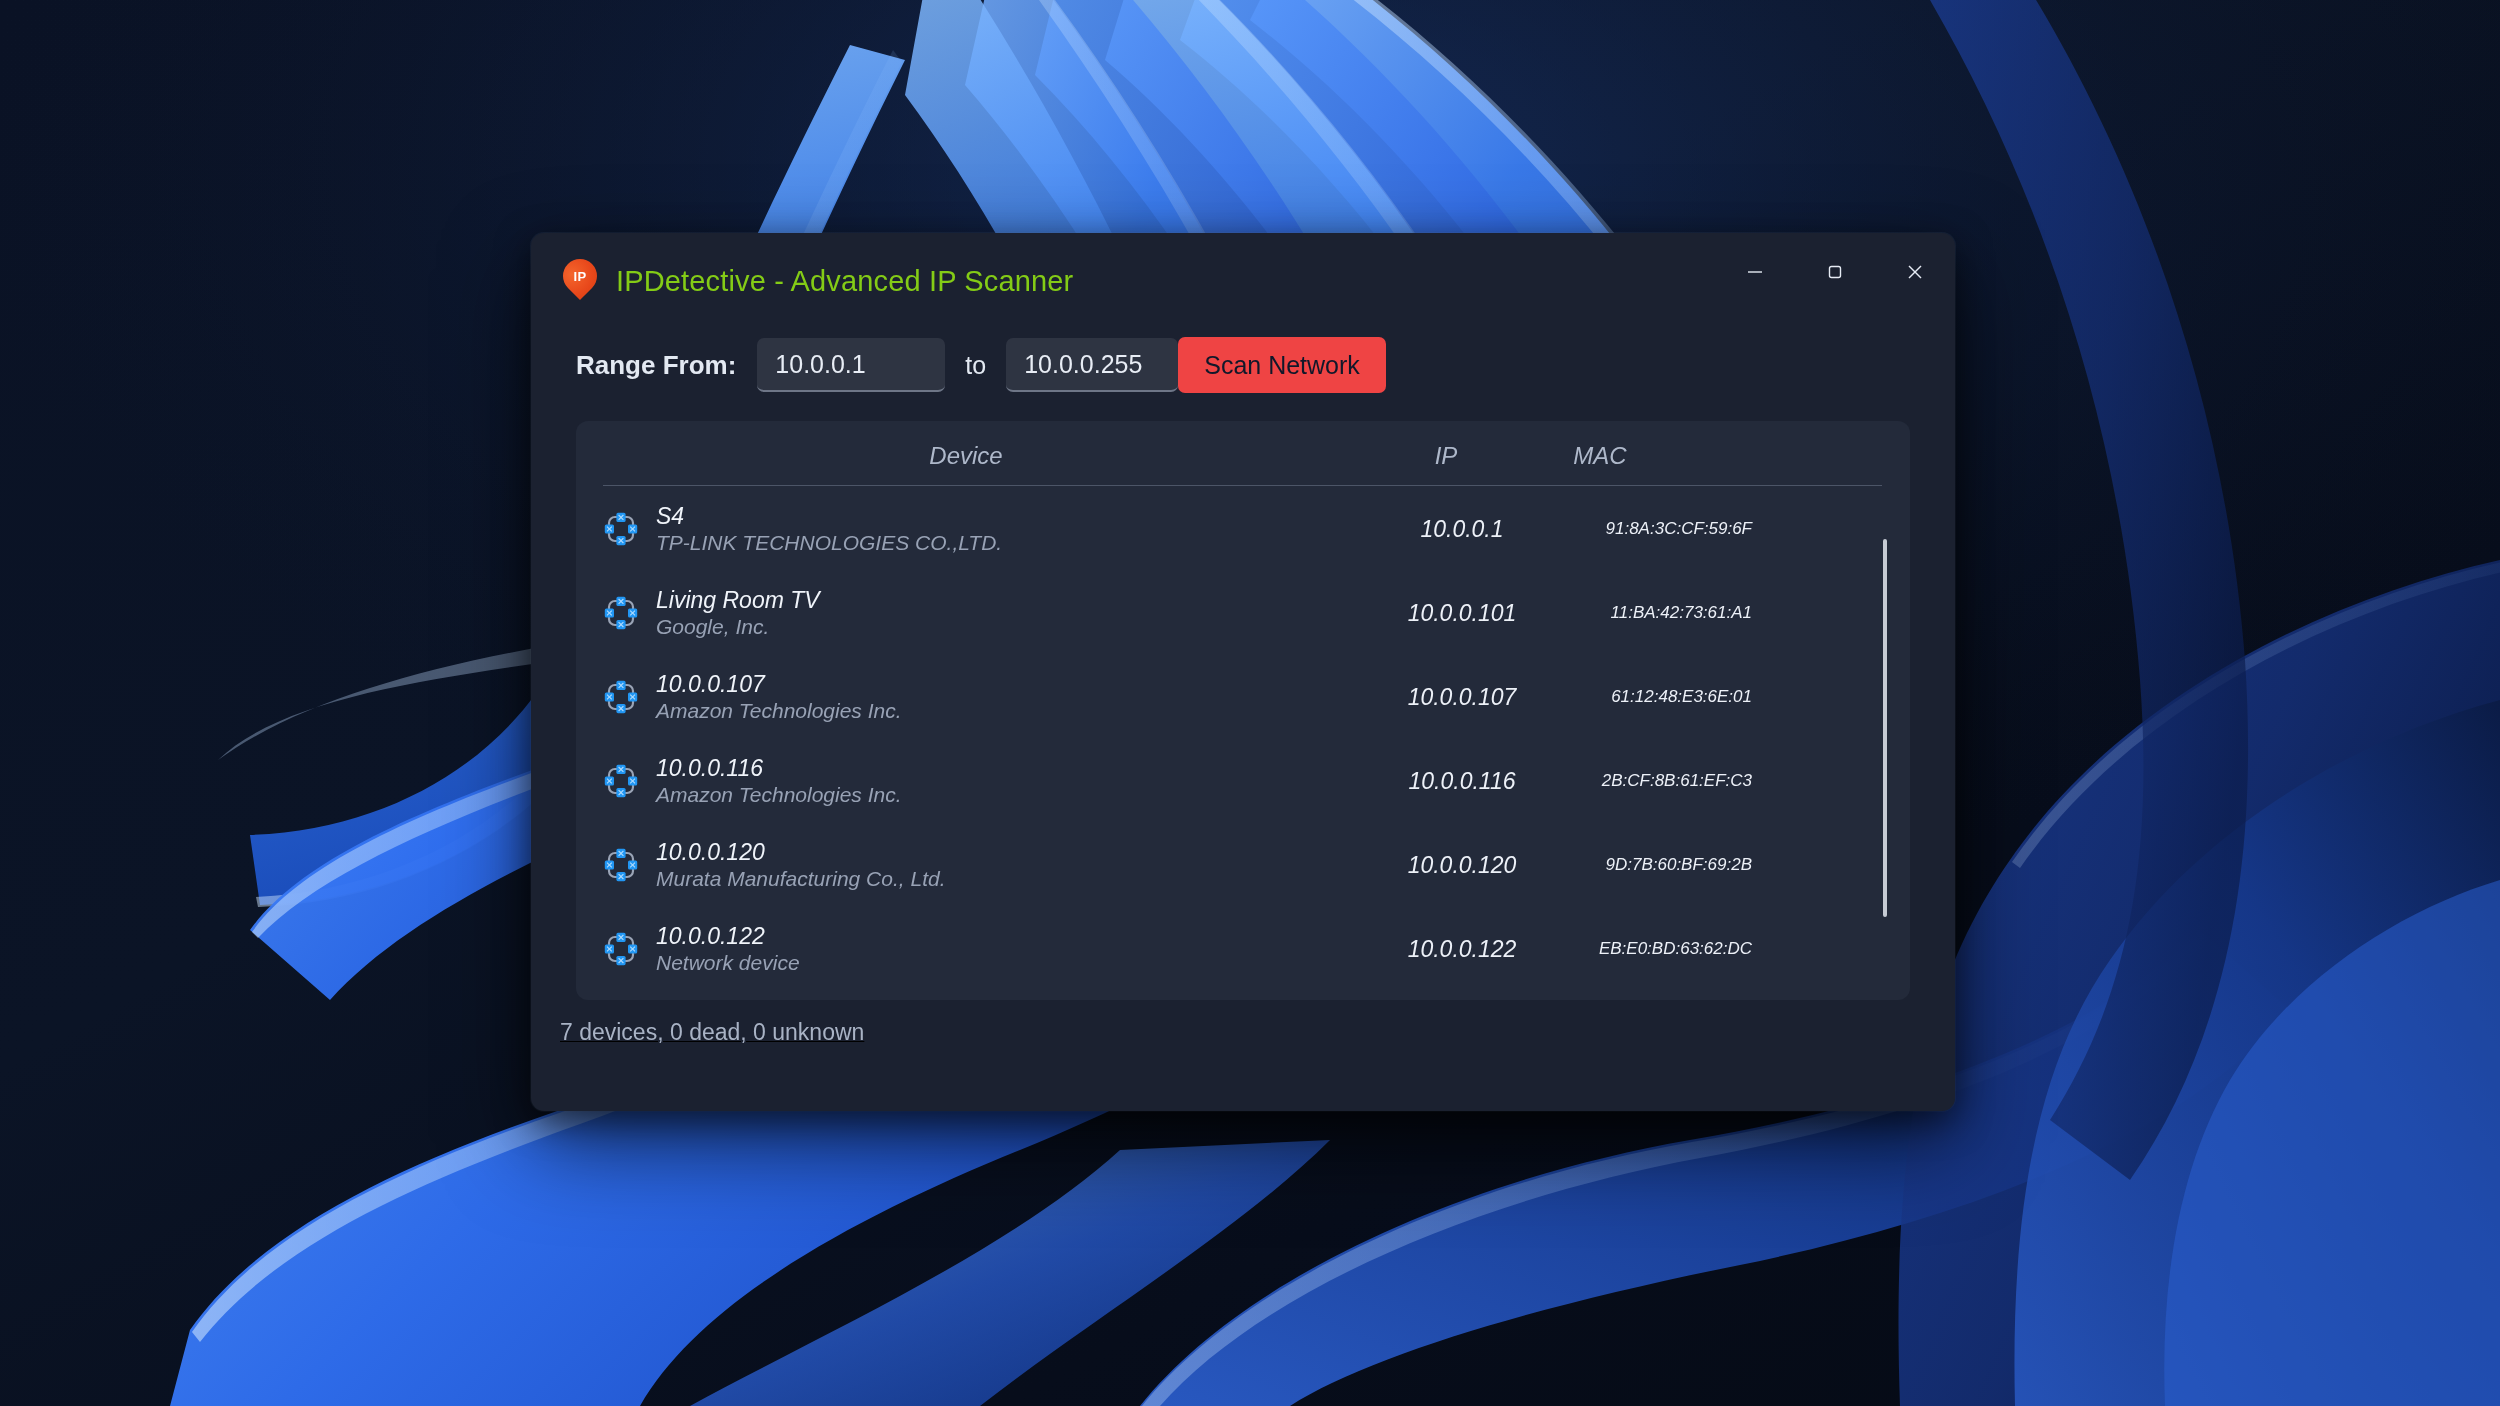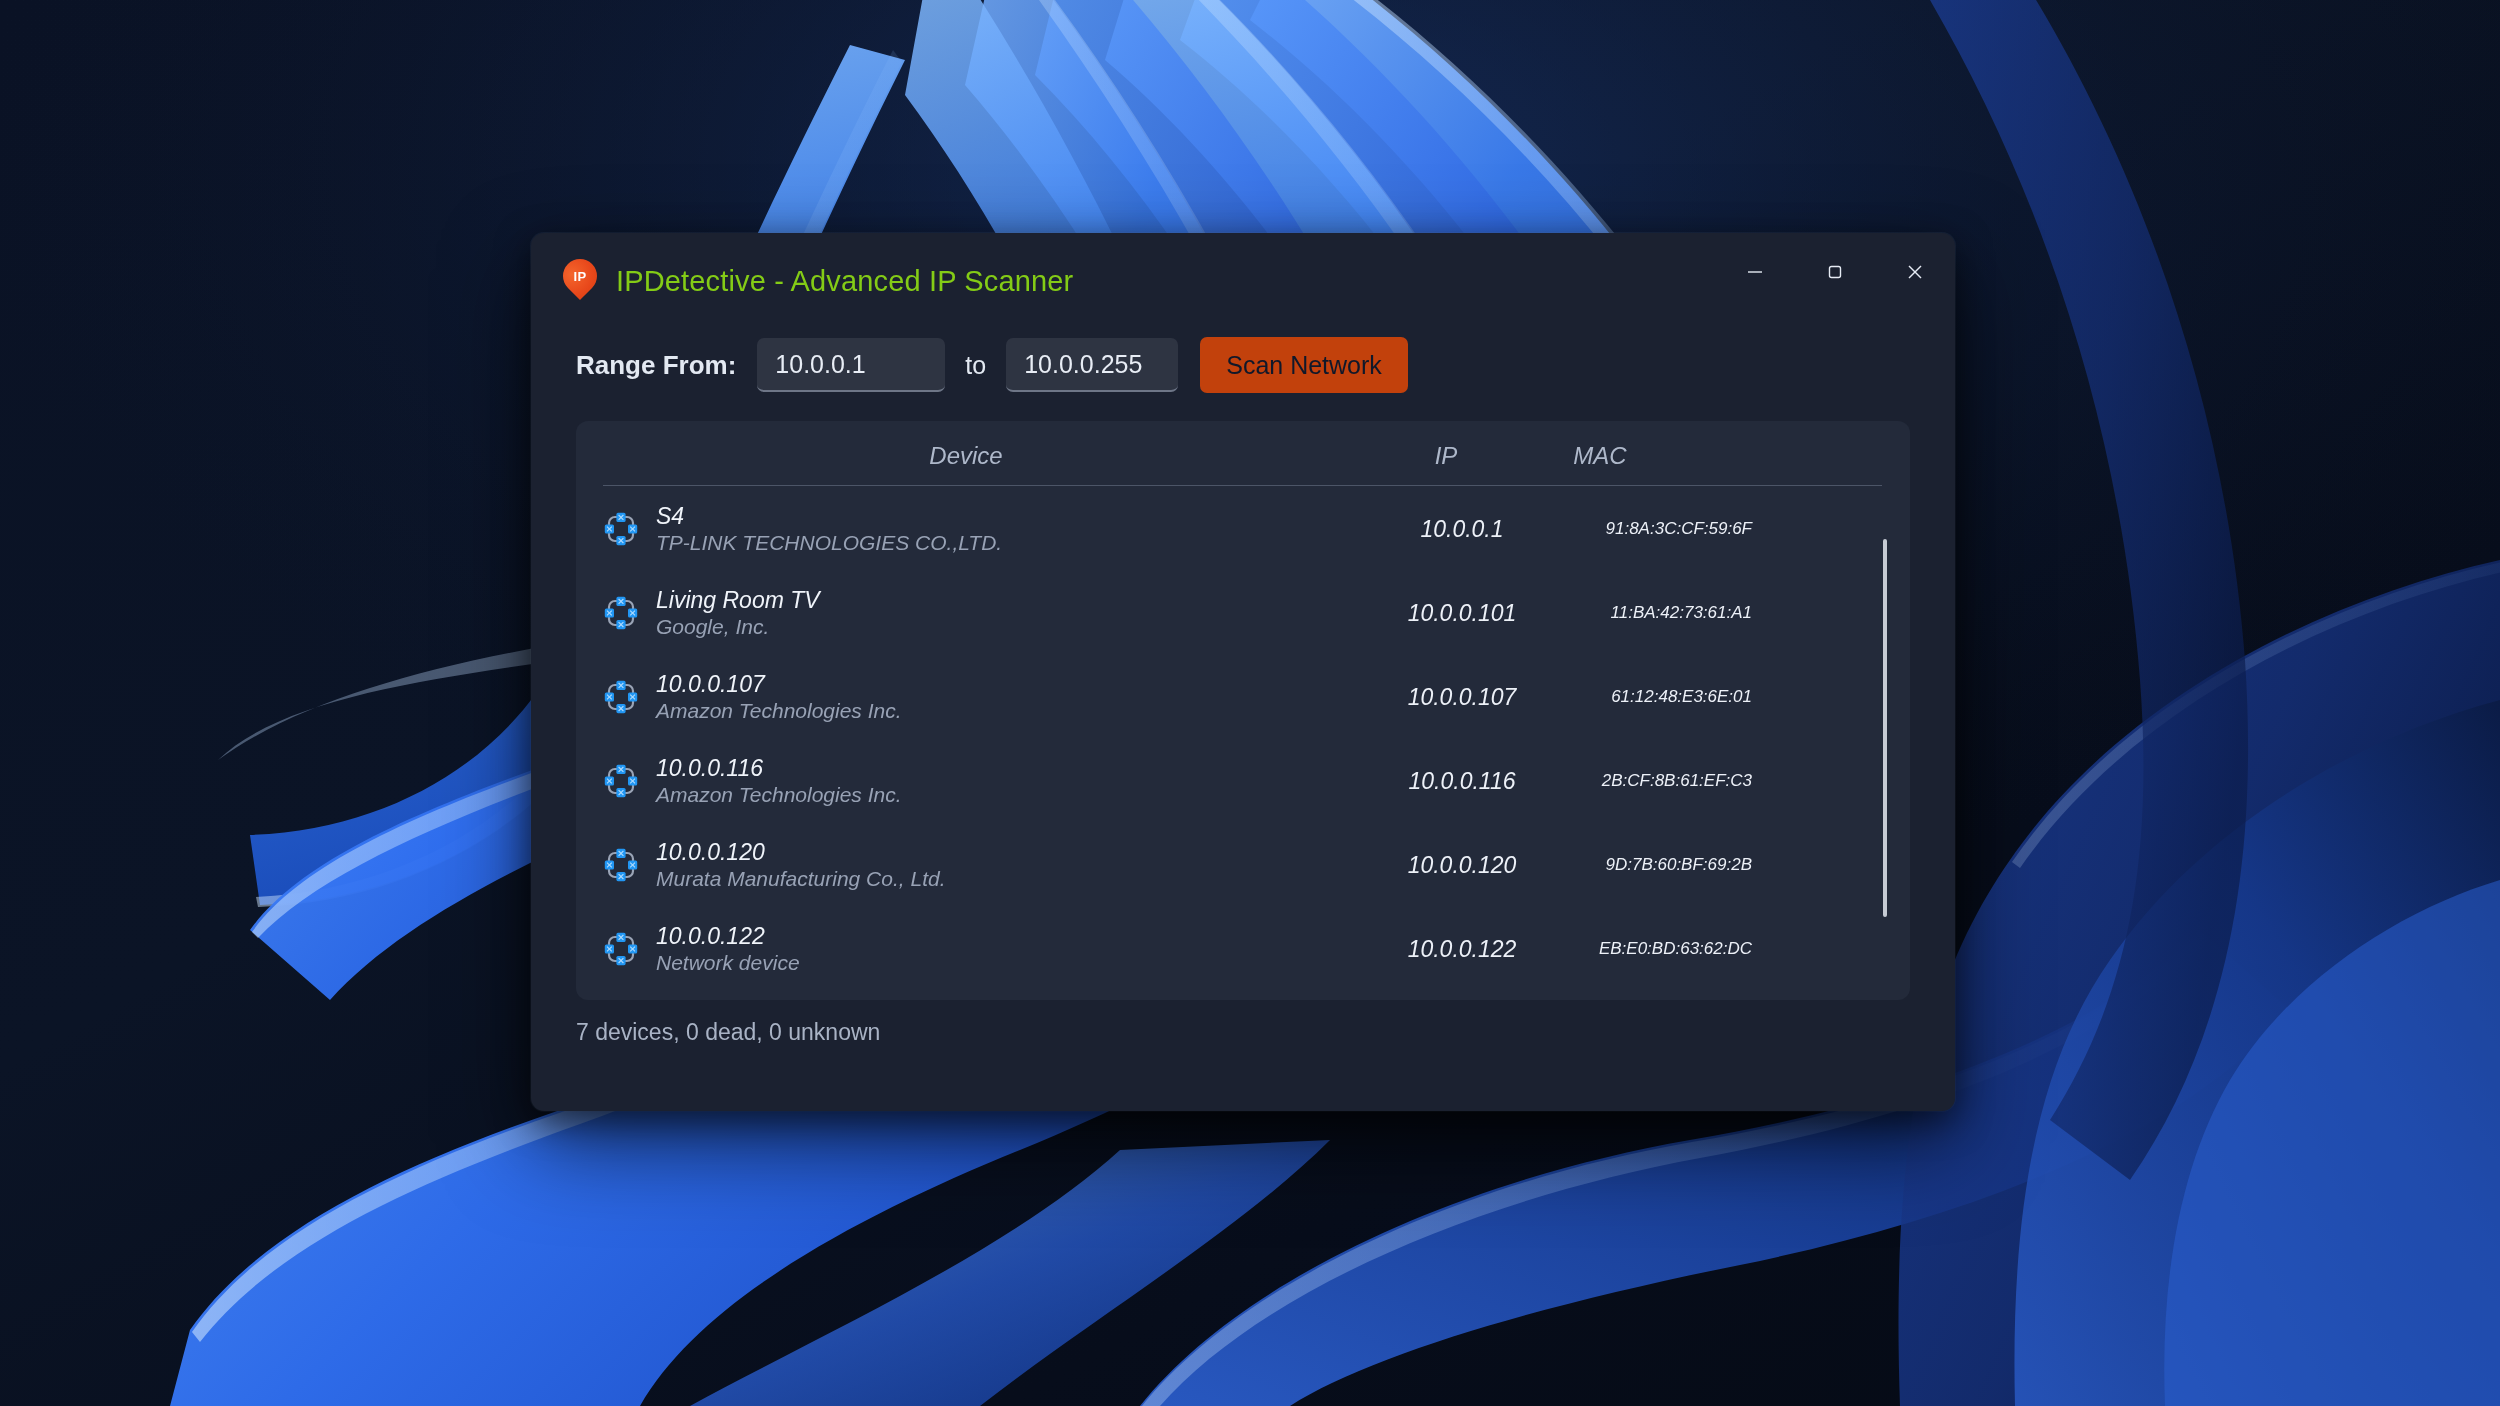--- a/index.html
+++ b/index.html
@@ -150,24 +150,23 @@
   }
   #input-from { width: 188px; }
   #input-to   { width: 172px; }
   #to-label {
     color: #e3e9f2;
     font-size: 25px;
     margin: 0 20px;
     white-space: nowrap;
   }
   #scan-button {
-    margin-left: 22px;
     height: 56px;
     padding: 0 26px;
-    background: #c2410c;
+    background: #ef4444;
     color: #10182a;
     border: none;
     border-radius: 7px;
     font-family: "Liberation Sans", "DejaVu Sans", sans-serif;
     font-size: 25px;
     font-weight: 400;
     cursor: pointer;
     white-space: nowrap;
   }
 
@@ -281,21 +280,22 @@
     top: 34px;
     width: 4px;
     height: 378px;
     background: #c6cbd4;
     border-radius: 2px;
   }
 
   
   #status-bar {
     flex: none;
-    padding: 19px 0 0 45px;
+    padding: 19px 0 0 29px;
+    text-decoration: underline;
   }
   #status-text {
     color: #a9b3c5;
     font-size: 23px;
     white-space: nowrap;
   }
 </style>
 </head>
 <body>
 

